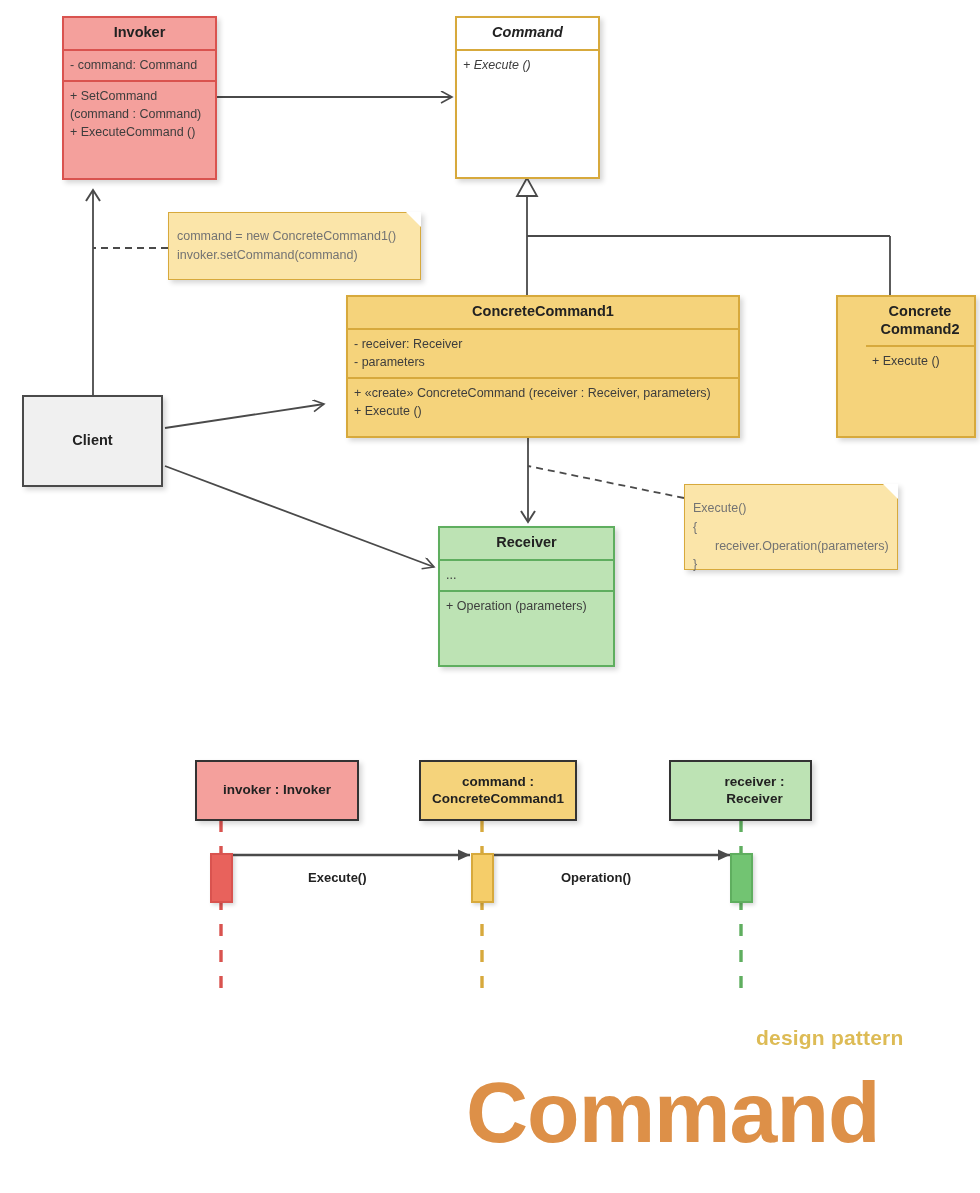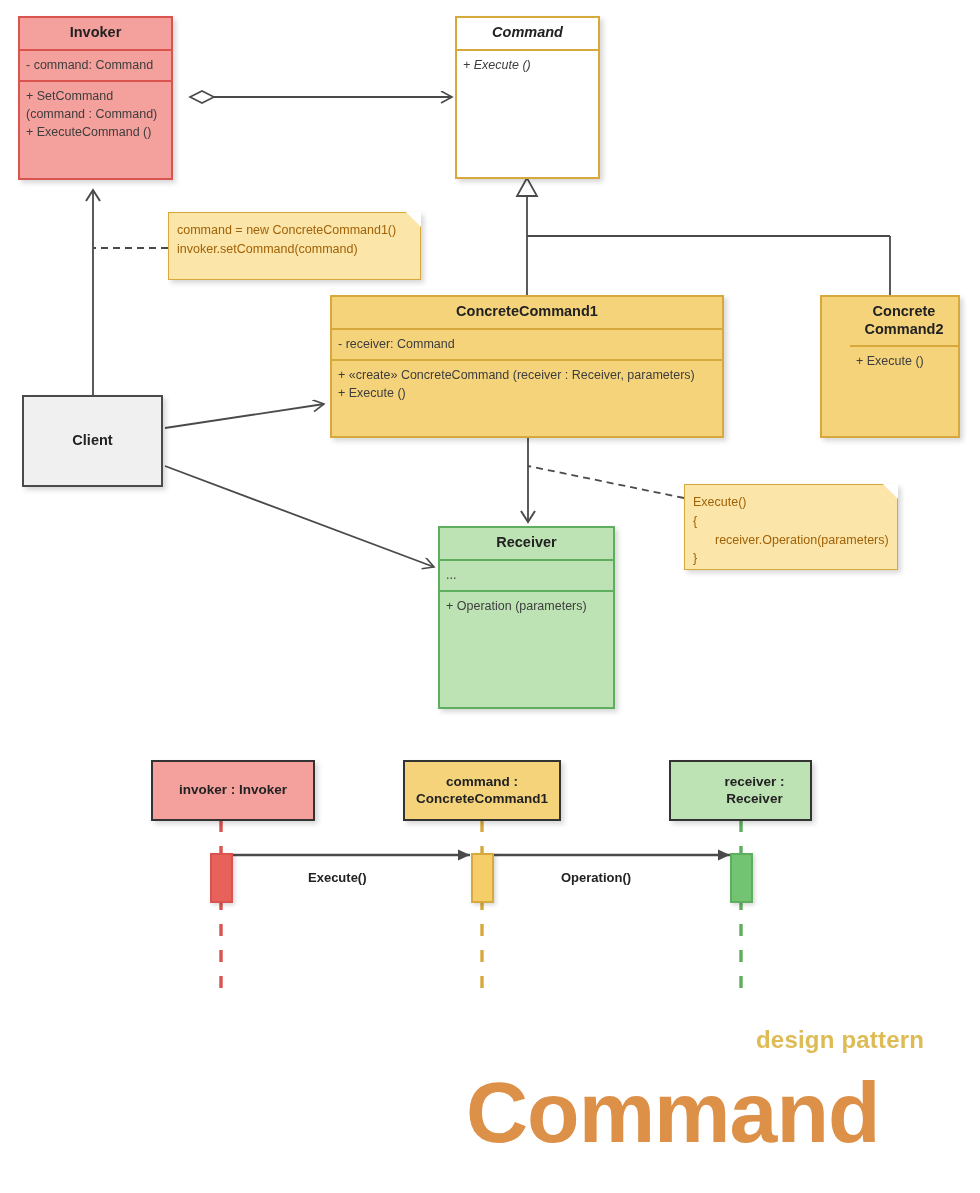--- a/index.html
+++ b/index.html
@@ -44,44 +44,44 @@
   .uml-compartment {
     padding: 5px 6px 6px 6px;
     font-size: 12.5px;
     color: #3d3d3d;
     line-height: 1.45;
   }
   .uml-compartment .m { white-space: nowrap; }
   .flexfill { flex: 1 1 auto; }
 
   
-  .c-red   { background: #F4A09C; border-color: #D9534F; }
+  .c-red   { background: #F4A09C; border-color: #D9534F; margin-left: 44px; }
   .c-red  .uml-sep { border-top-color: #D9534F; }
-  .c-yellow{ background: #F5D37B; border-color: #D7A93C; }
+  .c-yellow{ background: #F5D37B; border-color: #D7A93C; margin-left: 16px; }
   .c-yellow .uml-sep { border-top-color: #D7A93C; }
   .c-green { background: #BDE3B4; border-color: #5FAE5F; }
   .c-green .uml-sep { border-top-color: #5FAE5F; }
   .c-white { background: #ffffff; border-color: #D7A93C; }
   .c-white .uml-sep { border-top-color: #D7A93C; }
   .c-grey  { background: #F0F0F0; border-color: #4A4A4A; }
 
   .italic-title { font-style: italic; }
   .italic-item  { font-style: italic; }
 
   
   .uml-note {
     position: absolute;
     box-sizing: border-box;
     background: #FBE5A9;
     border: 1.5px solid #D7A93C;
     box-shadow: 3px 3px 5px rgba(0,0,0,0.16);
     font-size: 12.5px;
-    color: #a16207;
+    color: #737373;
     line-height: 1.5;
-    padding: 8px 8px;
+    padding: 14px 8px;
   }
   .uml-note .fold {
     position: absolute;
     top: -1px; right: -1px;
     width: 0; height: 0;
     border-left: 15px solid transparent;
     border-top: 15px solid #ffffff;
   }
   .note-ln { white-space: pre; }
   .note-indent { padding-left: 22px; }
@@ -121,21 +121,21 @@
     font-weight: bold;
     font-size: 13px;
     color: #222;
     white-space: nowrap;
   }
 
   
   .brand-sub {
     position: absolute;
     font-weight: bold;
-    font-size: 24px;
+    font-size: 21px;
     color: #DDBB55;
     letter-spacing: 0.2px;
     white-space: nowrap;
     text-align: right;
   }
   .brand-main {
     position: absolute;
     font-weight: bold;
     font-size: 86px;
     color: #DD9048;
@@ -248,41 +248,42 @@
     <div class="uml-sep"></div>
     <div class="uml-compartment flexfill">
       <div class="m italic-item">+ Execute ()</div>
     </div>
   </div>
 
   <div class="uml-box c-yellow" style="left:330px; top:295px; width:394px; height:143px;">
     <div class="uml-title">ConcreteCommand1</div>
     <div class="uml-sep"></div>
     <div class="uml-compartment">
-      <div class="m">- receiver: Command</div>
+      <div class="m">- receiver: Receiver</div>
+      <div class="m">- parameters</div>
     </div>
     <div class="uml-sep"></div>
     <div class="uml-compartment flexfill">
       <div class="m">+ «create» ConcreteCommand (receiver : Receiver, parameters)</div>
       <div class="m">+ Execute ()</div>
     </div>
   </div>
 
   <div class="uml-box c-yellow" style="left:820px; top:295px; width:140px; height:143px;padding-left:28px;">
     <div class="uml-title">
       <span>Concrete</span><br>
       <span>Command2</span>
     </div>
     <div class="uml-sep"></div>
     <div class="uml-compartment flexfill">
       <div class="m">+ Execute ()</div>
     </div>
   </div>
 
-  <div class="uml-box c-green" style="left:438px; top:526px; width:177px; height:183px;">
+  <div class="uml-box c-green" style="left:438px; top:526px; width:177px; height:141px;">
     <div class="uml-title">Receiver</div>
     <div class="uml-sep"></div>
     <div class="uml-compartment">
       <div class="m">...</div>
     </div>
     <div class="uml-sep"></div>
     <div class="uml-compartment flexfill">
       <div class="m">+ Operation (parameters)</div>
     </div>
   </div>

